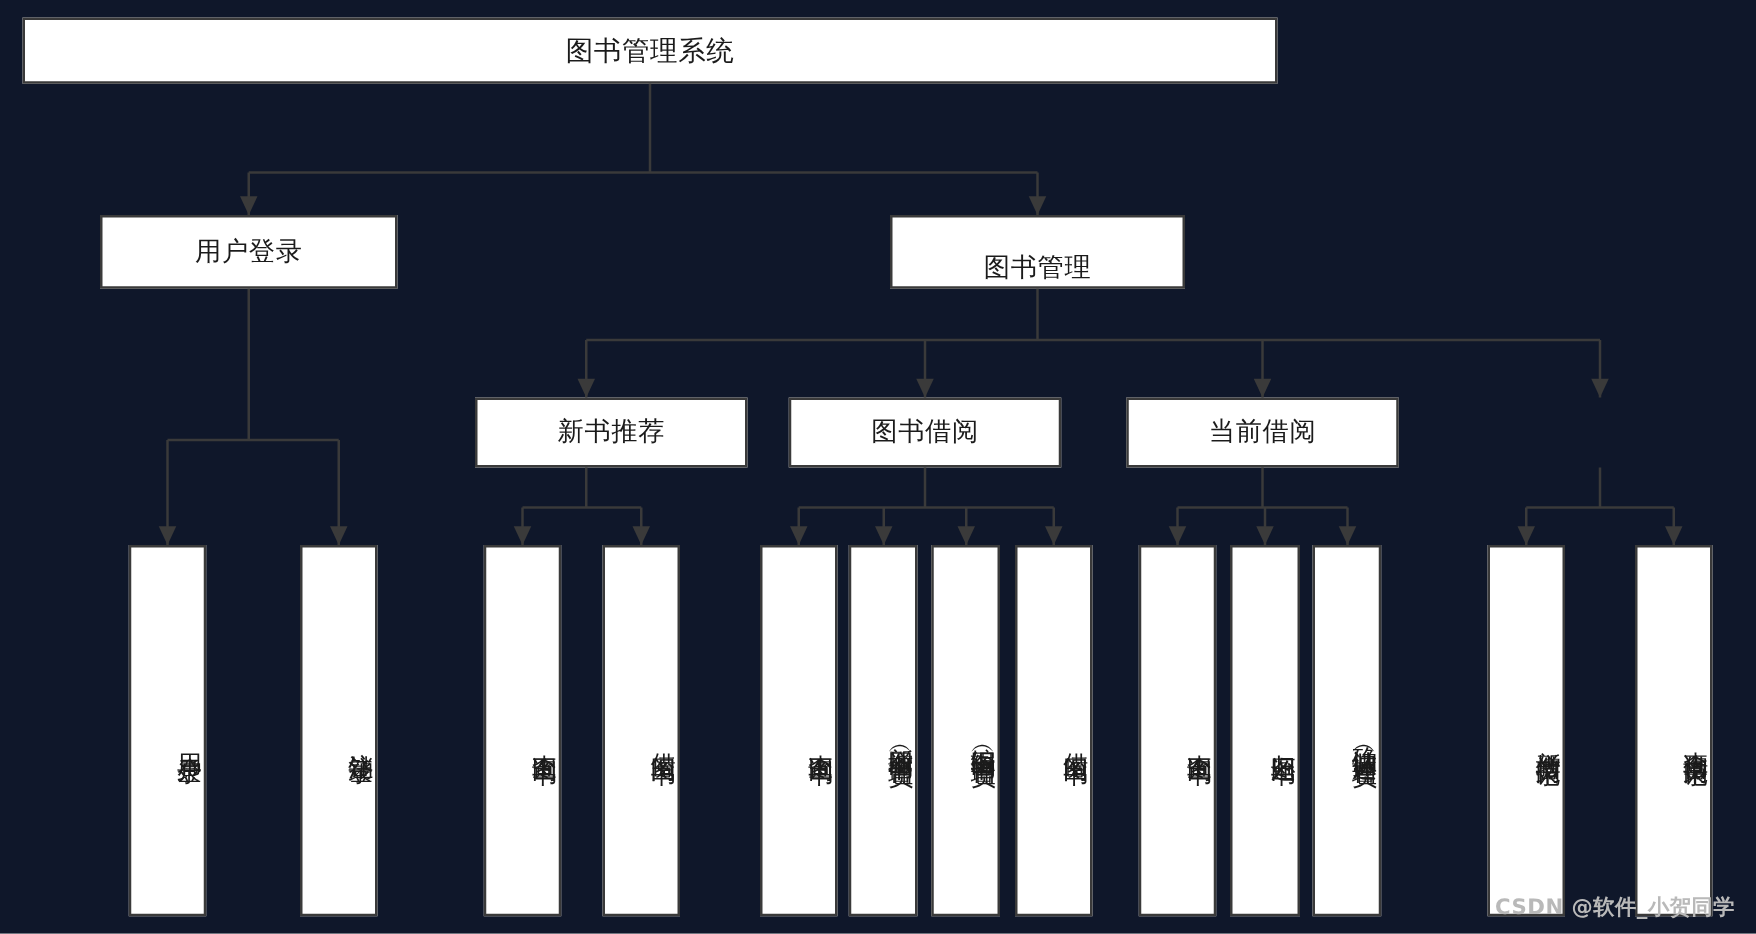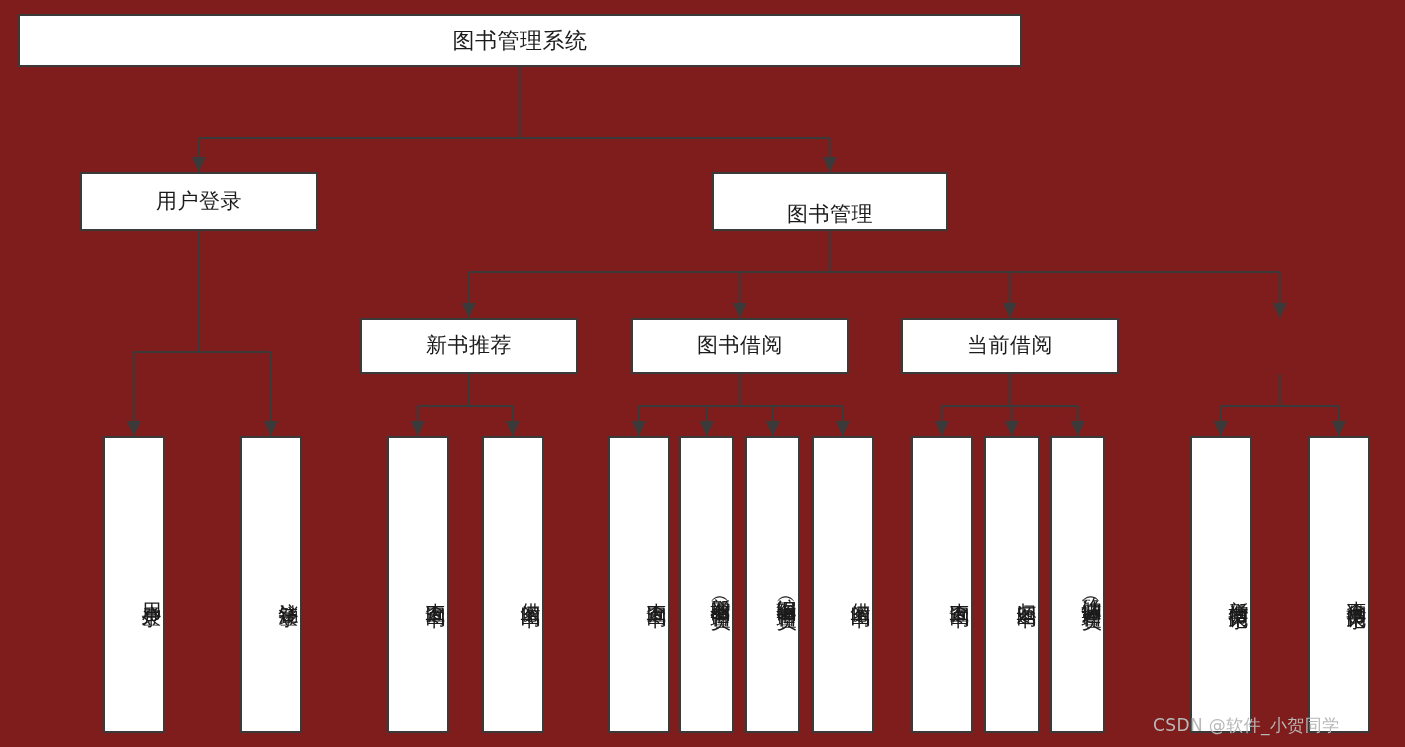--- a/index.html
+++ b/index.html
@@ -8,21 +8,21 @@
     padding: 0;
     background: #ffffff;
   }
   body {
     font-family: "DejaVu Sans", "Liberation Sans", sans-serif;
   }
   #canvas {
     position: relative;
     width: 1405px;
     height: 747px;
-    background: #7f1d1d;
+    background: #0f172a;
     overflow: hidden;
   }
   
   .node {
     position: absolute;
     box-sizing: border-box;
     background: #ffffff;
     border: 2px solid #3a3a3a;
     display: flex;
     align-items: center;
@@ -90,21 +90,21 @@
     <span class="lbl">图书管理系统</span>
   </div>
 
   <div class="node h" id="node-l1-0" style="left: 80px; top: 172px; width: 238px; height: 59px;">
     <span class="lbl">用户登录</span>
   </div>
   <div class="node h" id="node-l1-1" style="left: 712px; top: 172px; width: 236px; height: 59px; align-items: flex-end;">
     <span class="lbl">图书管理</span>
   </div>
 
-  <div class="node h" id="node-l2-0" style="left: 360px; top: 318px; width: 218px; height: 56px;">
+  <div class="node h" id="node-l2-0" style="left: 380px; top: 318px; width: 218px; height: 56px;">
     <span class="lbl">新书推荐</span>
   </div>
   <div class="node h" id="node-l2-1" style="left: 631px; top: 318px; width: 218px; height: 56px;">
     <span class="lbl">图书借阅</span>
   </div>
   <div class="node h" id="node-l2-2" style="left: 901px; top: 318px; width: 218px; height: 56px;">
     <span class="lbl">当前借阅</span>
   </div>
 
   <div class="node v" id="node-leaf-0" style="left: 103px; top: 436px; width: 62px; height: 297px;">
@@ -195,15 +195,15 @@
       <div class="edge vline" style="left: 1076.5px; top: 406px; height: 30px;"></div>
       <div class="arrow" style="left: 1070.5px; top: 421px;"></div>
       <div class="edge vline" style="left: 1279px; top: 374px; height: 32px;"></div>
       <div class="edge hline" style="left: 1221px; top: 405px; width: 118px;"></div>
       <div class="edge vline" style="left: 1220px; top: 406px; height: 30px;"></div>
       <div class="arrow" style="left: 1214px; top: 421px;"></div>
       <div class="edge vline" style="left: 1338px; top: 406px; height: 30px;"></div>
       <div class="arrow" style="left: 1332px; top: 421px;"></div>
     </div>
 
-  <div id="watermark" style="left: 1153px; top: 714px;">CSDN @软件_小贺同学</div>
+  <div id="watermark" style="left: 1196px; top: 714px; font-weight: bold;">CSDN @软件_小贺同学</div>
 
 </div>
 
 </body></html>

